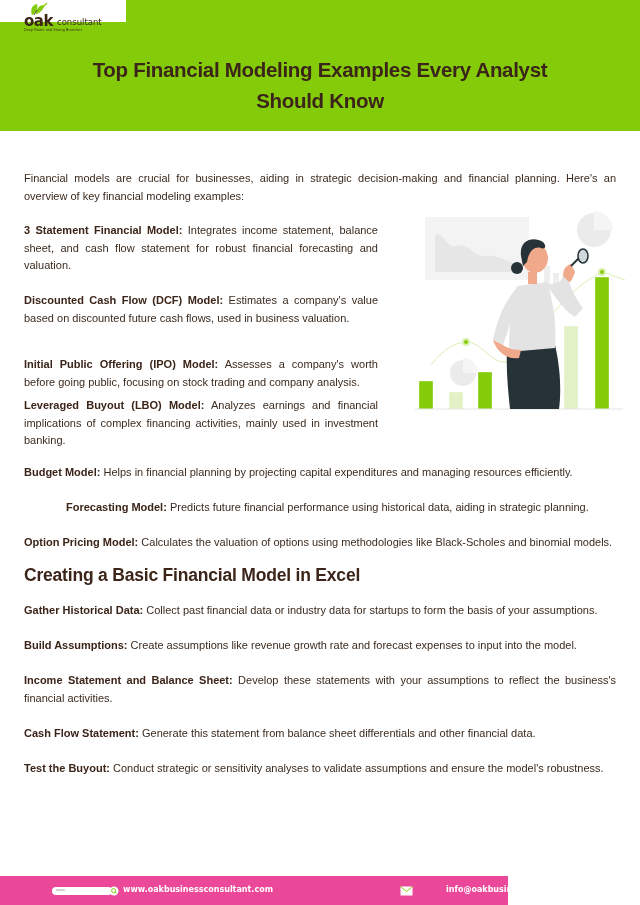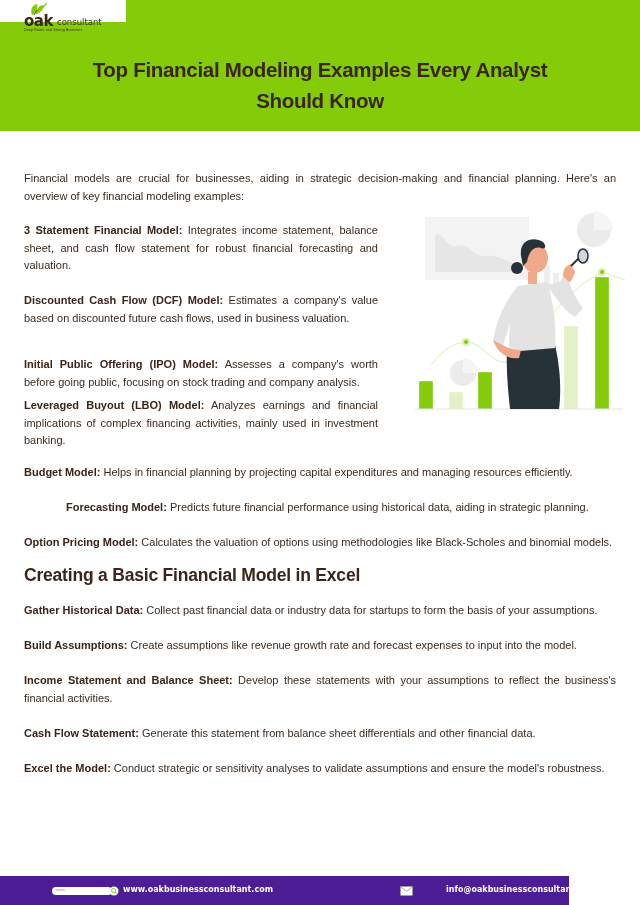--- a/index.html
+++ b/index.html
@@ -21,21 +21,21 @@
   b { font-weight: bold; color: #3b2418; }
 
   .intro { position: absolute; left: 24px; top: 170px; width: 592px; }
   .item { position: absolute; left: 24px; }
   .narrow { width: 354px; }
   .wide { width: 600px; }
   .section-heading { position: absolute; left: 24px; top: 565px; font-size: 17.5px; font-weight: bold; color: #3b2418; letter-spacing: -0.2px; }
 
   .illustration { position: absolute; left: 413px; top: 200px; width: 212px; height: 212px; }
 
-  .footer { position: absolute; left: 0; top: 876px; width: 569px; height: 29px; background: #4c1d95; }
+  .footer { position: absolute; left: 0; top: 876px; width: 508px; height: 29px; background: #ec4899; }
   .url-pill { position: absolute; left: 52px; top: 11px; width: 60px; height: 8px; border-radius: 4px; background: #ffffff; }
   .url-pill span { position: absolute; left: 4px; top: 0px; font-size: 4px; color: #999; }
   .footer-search { position: absolute; left: 109px; top: 10px; width: 10px; height: 10px; }
   .footer-web { position: absolute; left: 123px; top: 9px; font-size: 8px; font-weight: bold; color: #ffffff; font-family: "DejaVu Sans", sans-serif; }
   .footer-mail-icon { position: absolute; left: 400px; top: 10px; width: 13px; height: 10px; }
   .footer-mail { position: absolute; left: 418px; top: 9px; font-size: 8px; font-weight: bold; color: #ffffff; font-family: "DejaVu Sans", sans-serif; padding-left: 28px; }
 </style>
 </head>
 <body>
 
@@ -67,21 +67,21 @@
 <p class="item wide" style="top:464px;"><b>Budget Model:</b><span> Helps in financial planning by projecting capital expenditures and managing resources efficiently.</span></p>
 <p class="item wide" style="top:499px;margin-left:42px;"><b>Forecasting Model:</b><span> Predicts future financial performance using historical data, aiding in strategic planning.</span></p>
 <p class="item wide" style="top:534px;"><b>Option Pricing Model:</b><span> Calculates the valuation of options using methodologies like Black-Scholes and binomial models.</span></p>
 
 <h2 class="section-heading">Creating a Basic Financial Model in Excel</h2>
 
 <p class="item wide" style="top:602px;"><b>Gather Historical Data:</b><span> Collect past financial data or industry data for startups to form the basis of your assumptions.</span></p>
 <p class="item wide" style="top:637px;"><b>Build Assumptions:</b><span> Create assumptions like revenue growth rate and forecast expenses to input into the model.</span></p>
 <p class="item justify" style="top:672px; width:592px;"><b>Income Statement and Balance Sheet:</b><span> Develop these statements with your assumptions to reflect the business's financial activities.</span></p>
 <p class="item wide" style="top:725px;"><b>Cash Flow Statement:</b><span> Generate this statement from balance sheet differentials and other financial data.</span></p>
-<p class="item wide" style="top:760px;"><b>Excel the Model:</b><span> Conduct strategic or sensitivity analyses to validate assumptions and ensure the model's robustness.</span></p>
+<p class="item wide" style="top:760px;"><b>Test the Buyout:</b><span> Conduct strategic or sensitivity analyses to validate assumptions and ensure the model's robustness.</span></p>
 
 <svg class="illustration" viewBox="0 0 212 212">
 
   <rect x="12" y="17" width="104" height="63" fill="#f3f3f3"></rect>
   <path d="M22 35 C30 30 34 50 44 46 C56 42 60 58 74 56 C86 54 92 62 104 64 L104 72 L22 72 Z" fill="#e6e6e6"></path>
 
   <circle cx="181" cy="30" r="17" fill="#ebebeb"></circle>
   <path d="M181 30 L181 11 A19 19 0 0 1 200 30 Z" fill="#f5f5f5"></path>
 
   <rect x="131" y="66" width="6" height="22" fill="#eeeeee"></rect>

